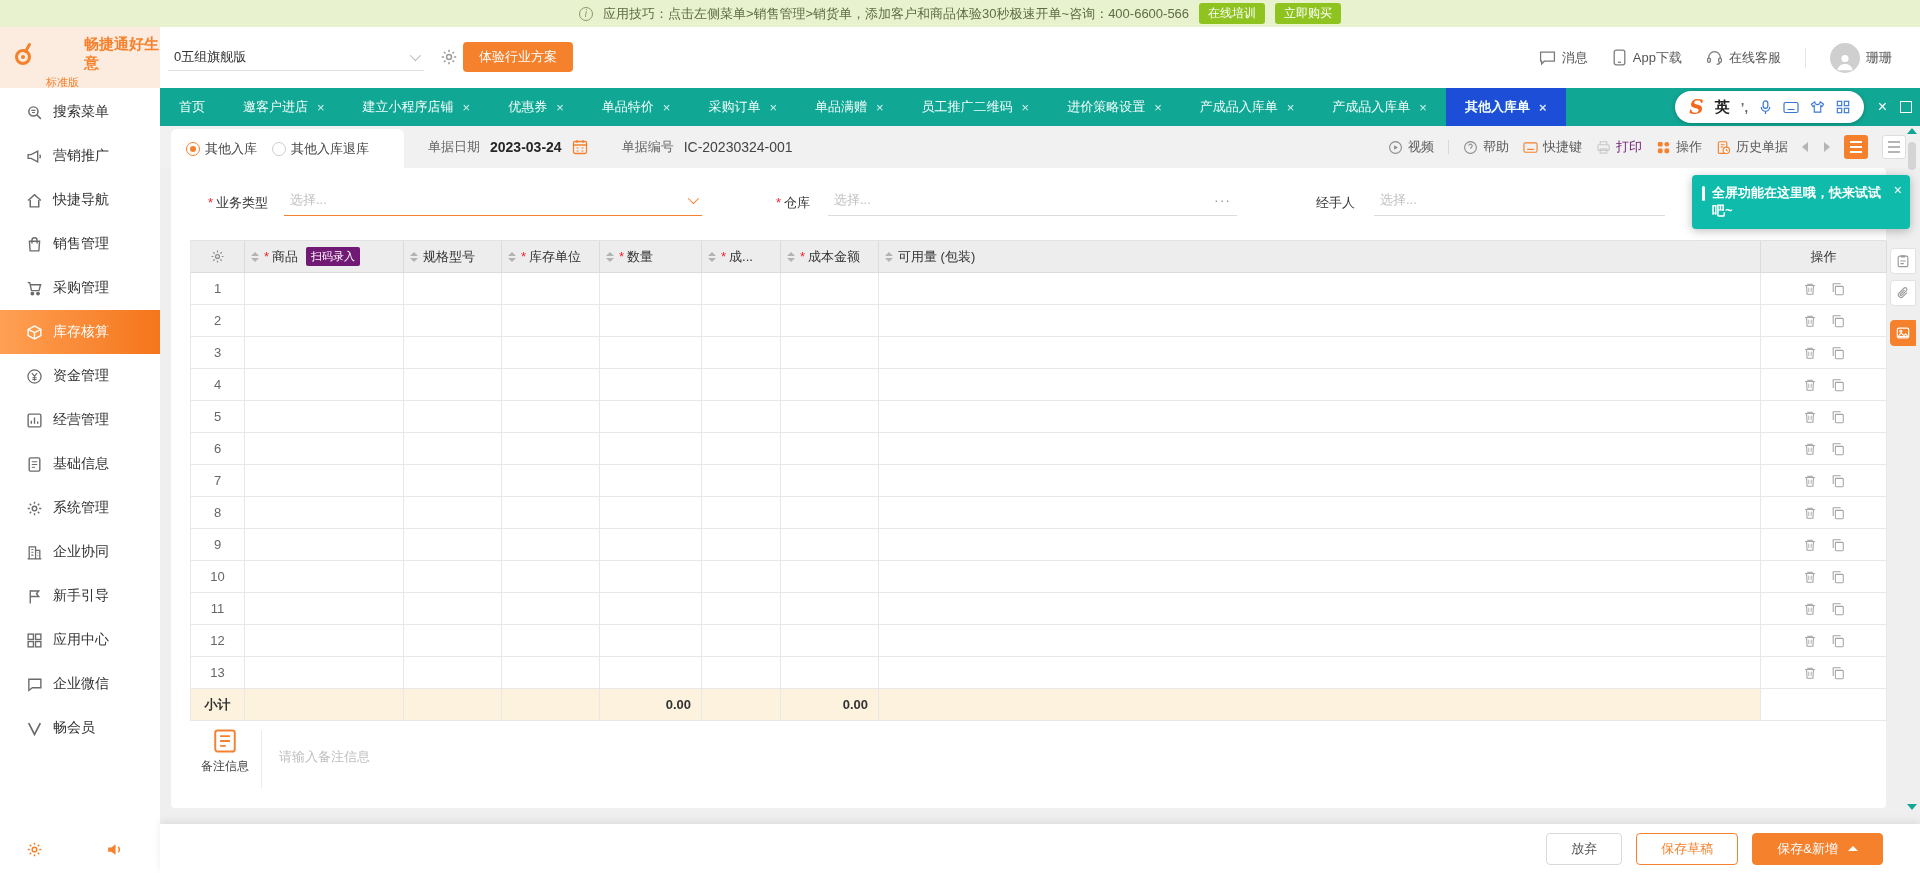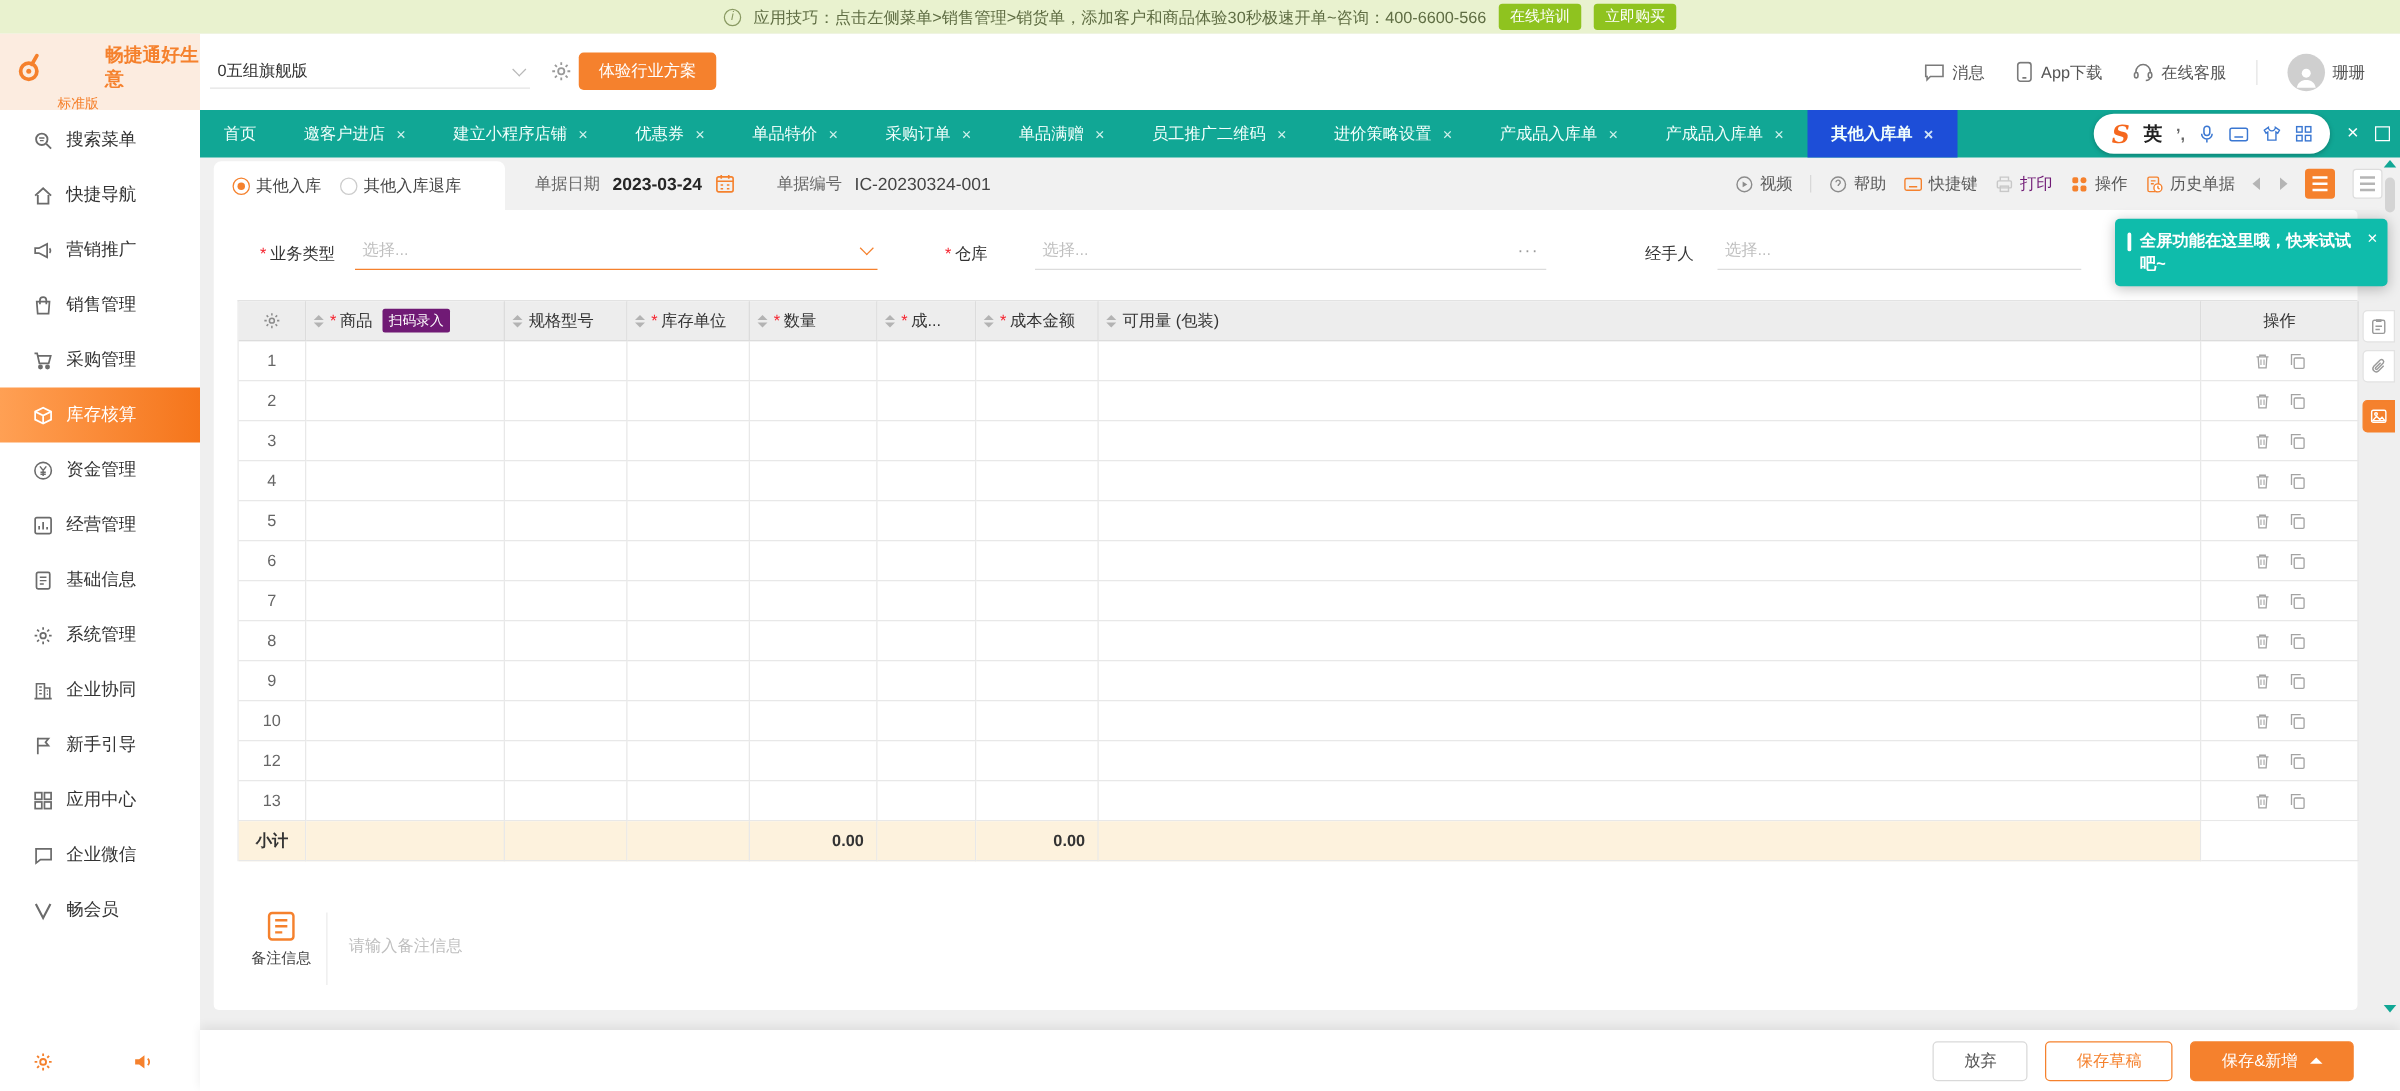--- a/index.html
+++ b/index.html
@@ -234,35 +234,35 @@
           <svg viewBox="0 0 16 16" fill="none" stroke="currentColor" stroke-width="1.4" width="17" height="17">
             <circle cx="7" cy="7" r="4.3"></circle>
             <path d="M10.4 10.4L14 14"></path>
             <path d="M5 6h4M5.6 8h2.8" stroke-width="1.1"></path>
           </svg>
         </span>
         <span>搜索菜单</span>
       </div>
       <div class="nav-item">
         <span class="ni-icon">
+          <svg viewBox="0 0 16 16" fill="none" stroke="currentColor" stroke-width="1.3" width="17" height="17">
+            <path d="M2 6.2v3.6h2.8L11 13V3L4.8 6.2z"></path>
+            <path d="M12.8 6.3a2.4 2.4 0 010 3.4"></path>
+          </svg>
+        </span>
+        <span>营销推广</span>
+      </div>
+      <div class="nav-item">
+        <span class="ni-icon">
           <svg viewBox="0 0 16 16" fill="none" stroke="currentColor" stroke-width="1.4" width="17" height="17">
             <path d="M2 8l6-5.5L14 8"></path>
             <path d="M4 7.5V14h8V7.5"></path>
           </svg>
         </span>
         <span>快捷导航</span>
-      </div>
-      <div class="nav-item">
-        <span class="ni-icon">
-          <svg viewBox="0 0 16 16" fill="none" stroke="currentColor" stroke-width="1.3" width="17" height="17">
-            <path d="M2 6.2v3.6h2.8L11 13V3L4.8 6.2z"></path>
-            <path d="M12.8 6.3a2.4 2.4 0 010 3.4"></path>
-          </svg>
-        </span>
-        <span>营销推广</span>
       </div>
       <div class="nav-item">
         <span class="ni-icon">
           <svg viewBox="0 0 16 16" fill="none" stroke="currentColor" stroke-width="1.3" width="17" height="17">
             <path d="M3.2 5h9.6l-.7 9H3.9z"></path>
             <path d="M5.6 7V4a2.4 2.4 0 014.8 0v3"></path>
           </svg>
         </span>
         <span>销售管理</span>
       </div>
@@ -564,21 +564,21 @@
     </div>
 </div>
 
 <div class="card">
 
   <span class="f-label" style="left:37px"><span class="req">*</span><span>业务类型</span></span>
   <div class="f-input focused" style="left:113px;width:418px">
     <span>选择...</span>
     <span class="chev orange"></span>
   </div>
-  <span class="f-label" style="left:585px"><span class="req">*</span><span>仓库</span></span>
+  <span class="f-label" style="left:605px"><span class="req">*</span><span>仓库</span></span>
   <div class="f-input" style="left:657px;width:409px">
     <span>选择...</span>
     <span class="dots">···</span>
   </div>
   <span class="f-label" style="left:1145px"><span>经手人</span></span>
   <div class="f-input" style="left:1203px;width:291px">
     <span>选择...</span>
     <span></span>
   </div>
 
@@ -862,20 +862,44 @@
           <span>
             <svg viewBox="0 0 16 16" fill="none" stroke="currentColor" stroke-width="1.2" width="14" height="14">
               <rect x="5" y="5" width="9" height="9.5" rx="1"></rect>
               <path d="M11 2H2.5v9.5"></path>
             </svg>
           </span>
         </div>
       </div>
       <div class="g-row">
         <div class="g-cell center row-num">10</div>
+        <div class="g-cell"></div>
+        <div class="g-cell"></div>
+        <div class="g-cell"></div>
+        <div class="g-cell"></div>
+        <div class="g-cell"></div>
+        <div class="g-cell"></div>
+        <div class="g-cell"></div>
+        <div class="g-cell center row-act">
+          <span>
+            <svg viewBox="0 0 16 16" fill="none" stroke="currentColor" stroke-width="1.2" width="14" height="14">
+              <path d="M2.5 4h11M5.5 4V2.5h5V4M4 4l.7 10h6.6L12 4"></path>
+              <path d="M6.6 6.5v5M9.4 6.5v5" stroke-width="1"></path>
+            </svg>
+          </span>
+          <span>
+            <svg viewBox="0 0 16 16" fill="none" stroke="currentColor" stroke-width="1.2" width="14" height="14">
+              <rect x="5" y="5" width="9" height="9.5" rx="1"></rect>
+              <path d="M11 2H2.5v9.5"></path>
+            </svg>
+          </span>
+        </div>
+      </div>
+      <div class="g-row">
+        <div class="g-cell center row-num">11</div>
         <div class="g-cell"></div>
         <div class="g-cell"></div>
         <div class="g-cell"></div>
         <div class="g-cell"></div>
         <div class="g-cell"></div>
         <div class="g-cell"></div>
         <div class="g-cell"></div>
         <div class="g-cell center row-act">
           <span>
             <svg viewBox="0 0 16 16" fill="none" stroke="currentColor" stroke-width="1.2" width="14" height="14">

